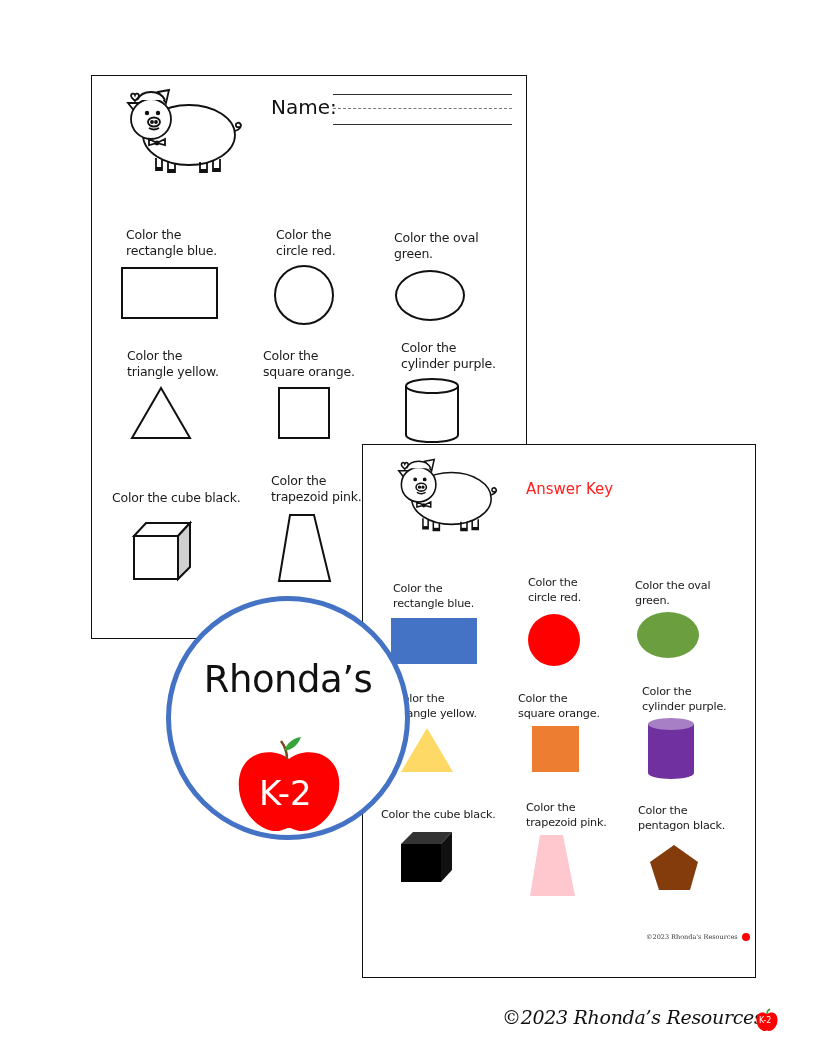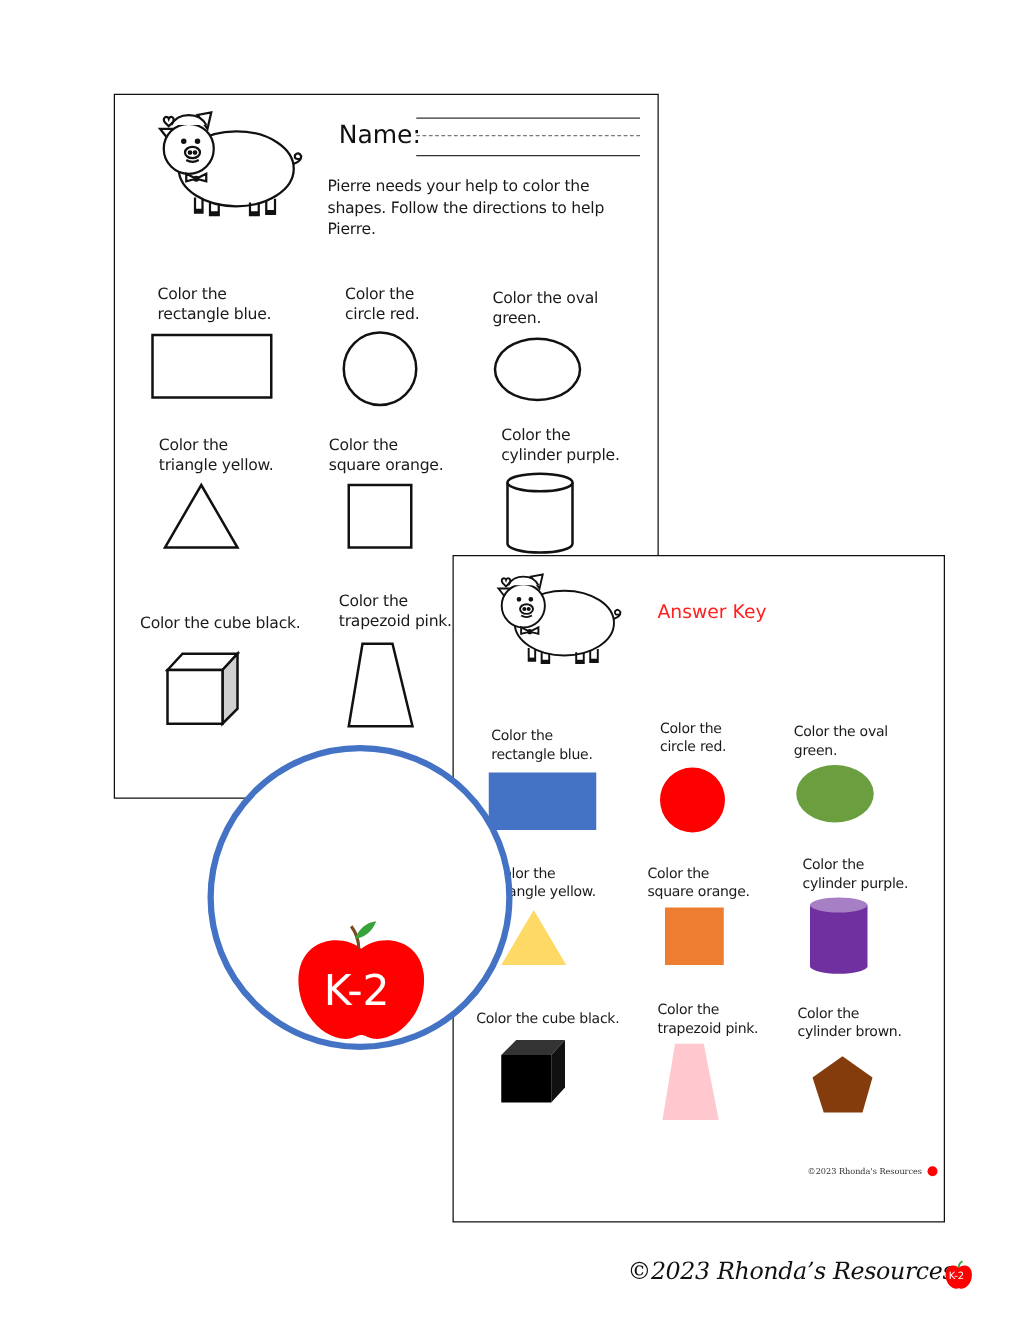--- a/index.html
+++ b/index.html
@@ -63,21 +63,20 @@
       <rect x="77" y="82" width="7" height="3"></rect>
         <rect x="90" y="81" width="7" height="3"></rect>
     </g>
   </svg>
 
   <span class="name-label" style="left:179px;top:19px">Name:</span>
   <div class="line-solid" style="left:241px;top:18px;width:179px"></div>
   <div class="line-dash" style="left:241px;top:32px;width:179px"></div>
   <div class="line-solid" style="left:241px;top:48px;width:179px"></div>
 
-  <div class="txt" style="left:170px;top:64px;width:240px;line-height:17px">Pierre needs your help to color the shapes. Follow the directions to help Pierre.</div>
 
   <div class="txt" style="left:34px;top:151px">
     <div>Color the</div>
     <div>rectangle blue.</div>
   </div>
   <div class="abs" style="left:29px;top:191px;width:97px;height:52px;border:2px solid #111"></div>
 
   <div class="txt" style="left:184px;top:151px">
     <div>Color the</div>
     <div>circle red.</div>
@@ -217,33 +216,34 @@
   <div class="txt-sm" style="left:163px;top:355px">
     <div>Color the</div>
     <div>trapezoid pink.</div>
   </div>
   <svg class="abs" style="left:166px;top:389px" width="48" height="64">
     <polygon points="11,1 34,1 46,62 1,62" fill="#ffc7ce"></polygon>
   </svg>
 
   <div class="txt-sm" style="left:275px;top:358px">
     <div>Color the</div>
-    <div>cylinder brown.</div>
+    <div>pentagon black.</div>
   </div>
   <svg class="abs" style="left:286px;top:399px" width="52" height="48">
     <polygon points="25,1 49,18 41,46 10,46 1,18" fill="#843c0c"></polygon>
   </svg>
 
   <div class="mini-footer" style="left:283px;top:488px">
     <span>©2023 Rhonda's Resources</span>
     <span style="display:inline-block;width:8px;height:8px;border-radius:50%;background:#f00;vertical-align:middle;margin-left:2px"></span>
   </div>
 </div>
 
 <div class="logo">
+  <div class="logo-title" style="top:60px">Rhonda’s</div>
   <svg class="abs" style="left:64px;top:134px" width="108" height="100" viewBox="0 0 108 100">
     <path d="M54 24 C40 12 8 14 4 44 C1 74 24 98 44 96 C49 95 51 93 54 93 C57 93 59 95 64 96 C84 98 107 74 104 44 C100 14 68 12 54 24 Z" fill="#ff0000"></path>
     <path d="M52 24 C52 16 49 10 46 6" stroke="#7b4a1e" stroke-width="2.5" fill="none"></path>
     <path d="M49 16 C52 8 58 3 66 2 C63 10 57 15 49 16 Z" fill="#37a33b"></path>
   </svg>
   <div class="logo-apple-text" style="left:88px;top:172px">K-2</div>
 </div>
 
 <div class="footer">
   <span>©2023 Rhonda’s Resources</span>

